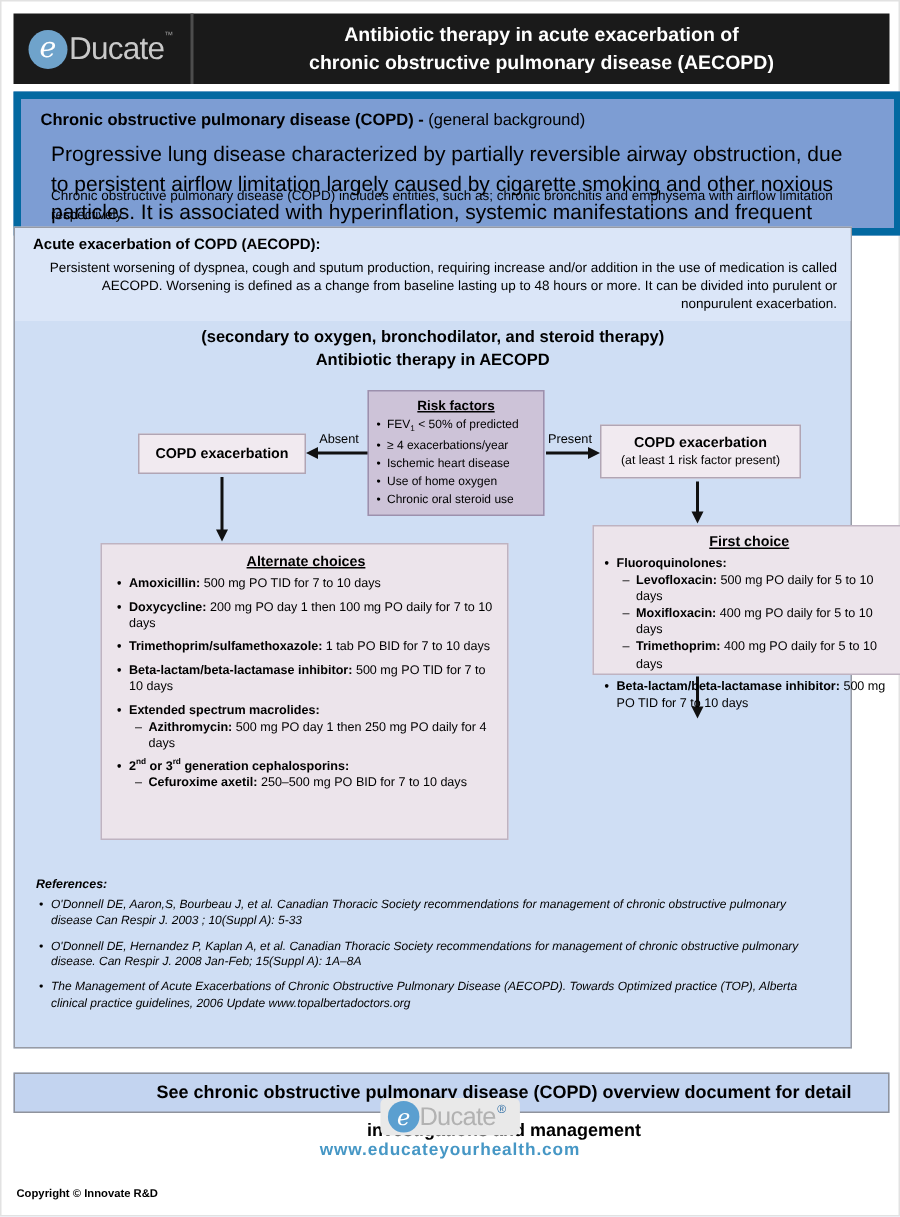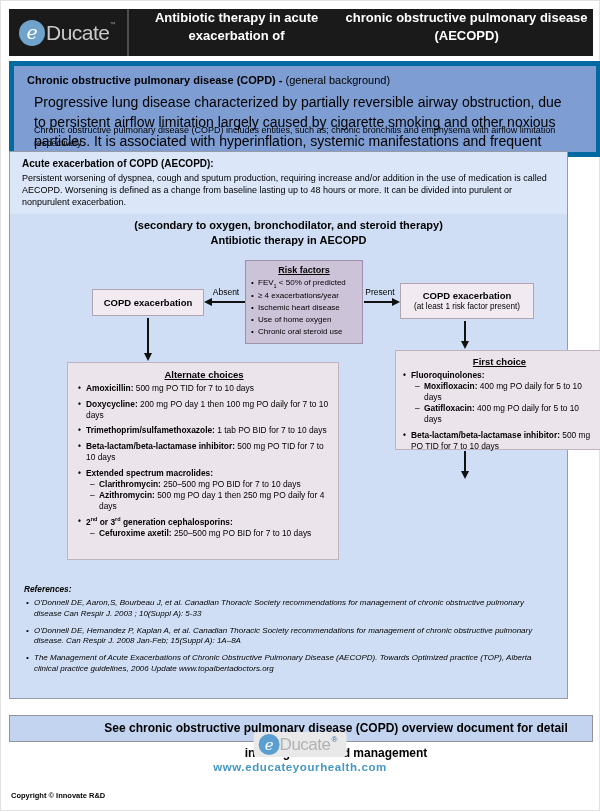--- a/index.html
+++ b/index.html
@@ -6,32 +6,32 @@
   body{width:600px;height:811px;background:#ffffff;font-family:"Liberation Sans",sans-serif;color:#000;position:relative;}
   .page{position:absolute;left:0;top:0;width:598px;height:809px;border:1px solid #e2e2e2;background:#fff;}
 
   
   .header{position:absolute;left:8px;top:8px;width:584px;height:47px;background:#1a1a1a;}
   .logo{position:absolute;left:10px;top:0;width:106px;height:47px;display:flex;align-items:center;}
   .logo-circle{width:26px;height:26px;border-radius:50%;background:#6fa3cb;display:inline-flex;align-items:center;justify-content:center;color:#fff;font-family:"DejaVu Serif",serif;font-style:italic;font-size:19px;line-height:1;flex:0 0 auto;}
   .logo-text{color:#c9c9c9;font-size:21px;letter-spacing:-0.5px;margin-left:1px;}
   .logo-tm{color:#9a9a9a;font-size:6px;vertical-align:top;position:relative;top:-9px;}
   .header-sep{position:absolute;left:118px;top:0;width:2px;height:47px;background:#4d4d4d;}
-  .header-title{position:absolute;left:122px;top:0;width:460px;height:47px;display:flex;flex-direction:row;justify-content:center;text-align:center;color:#fff;font-weight:bold;font-size:13px;line-height:1.4;}
+  .header-title{position:absolute;left:122px;top:0;width:460px;height:47px;display:flex;flex-direction:column;justify-content:center;text-align:center;color:#fff;font-weight:bold;font-size:13px;line-height:1.4;}
 
   
   .copd-section{position:absolute;left:8px;top:60px;width:582px;height:86px;background:#7d9dd3;border:5px solid #0369a1;}
   .copd-heading{position:absolute;left:13px;top:8px;font-size:11px;font-weight:bold;}
   .copd-heading .normal{font-weight:normal;}
   .copd-p1{position:absolute;left:20px;top:27px;width:528px;font-size:14px;line-height:1.4;}
   .copd-p2{position:absolute;left:20px;top:58px;width:528px;font-size:9px;line-height:1.4;}
 
   
   .panel{position:absolute;left:8px;top:150px;width:557px;height:546px;background:#cfdef4;border:1px solid #979ba5;}
-  .aecopd{position:absolute;left:0;top:0;width:100%;height:62px;background:#dbe6f8;}
+  .aecopd{position:absolute;left:0;top:0;width:100%;height:62px;background:#dbe6f8;text-align:right;}
   .aecopd-heading{position:absolute;left:12px;top:6px;font-size:10px;font-weight:bold;}
   .aecopd-body{position:absolute;left:12px;top:20px;width:536px;font-size:9px;line-height:1.35;}
 
   .fc-title{position:absolute;left:0;top:66px;width:100%;text-align:center;font-weight:bold;font-size:11px;line-height:1.35;}
 
   .fc-box{position:absolute;box-sizing:border-box;}
   .risk-box{left:235px;top:108px;width:118px;height:84px;background:#cdc3d8;border:1px solid #9c90ad;padding:4px 5px;}
   .box-title{text-align:center;font-weight:bold;font-size:9px;text-decoration:underline;margin-bottom:2px;}
   .risk-list{list-style:none;margin:0;padding:0;font-size:8px;line-height:1.52;}
   .risk-list li{position:relative;padding-left:7px;}
@@ -162,40 +162,40 @@
 
     <div class="fc-box big-box alt-choices">
       <div class="box-title">Alternate choices</div>
       <ul class="drug-list">
         <li><span class="b">Amoxicillin:</span> <span>500 mg PO TID for 7 to 10 days</span></li>
         <li><span class="b">Doxycycline:</span> <span>200 mg PO day 1 then 100 mg PO daily for 7 to 10 days</span></li>
         <li><span class="b">Trimethoprim/sulfamethoxazole:</span> <span>1 tab PO BID for 7 to 10 days</span></li>
         <li><span class="b">Beta-lactam/beta-lactamase inhibitor:</span> <span>500 mg PO TID for 7 to 10 days</span></li>
         <li><span class="b">Extended spectrum macrolides:</span>
           <ul class="sub-list">
-            <li><span class="b">Clarithromycin:</span> <span>250–500 mg PO BID for 7 to 10 days</span></li>
             <li><span class="b">Azithromycin:</span> <span>500 mg PO day 1 then 250 mg PO daily for 4 days</span></li>
           </ul>
         </li>
         <li>
           <span class="b"><span>2</span><sup class="tiny">nd</sup><span> or 3</span><sup class="tiny">rd</sup><span> generation cephalosporins:</span></span>
           <ul class="sub-list">
             <li><span class="b">Cefuroxime axetil:</span> <span>250–500 mg PO BID for 7 to 10 days</span></li>
           </ul>
         </li>
       </ul>
     </div>
 
     <div class="fc-box big-box first-choice">
       <div class="box-title">First choice</div>
       <ul class="drug-list">
         <li><span class="b">Fluoroquinolones:</span>
           <ul class="sub-list">
+            <li><span class="b">Levofloxacin:</span> <span>500 mg PO daily for 5 to 10 days</span></li>
             <li><span class="b">Moxifloxacin:</span> <span>400 mg PO daily for 5 to 10 days</span></li>
-            <li><span class="b">Gatifloxacin:</span> <span>400 mg PO daily for 5 to 10 days</span></li>
+            <li><span class="b">Trimethoprim:</span> <span>400 mg PO daily for 5 to 10 days</span></li>
           </ul>
         </li>
         <li><span class="b">Beta-lactam/beta-lactamase inhibitor:</span> <span>500 mg PO TID for 7 to 10 days</span></li>
       </ul>
     </div>
 
 
     <div class="refs">
       <div class="refs-heading">References:</div>
       <ul class="ref-list">

